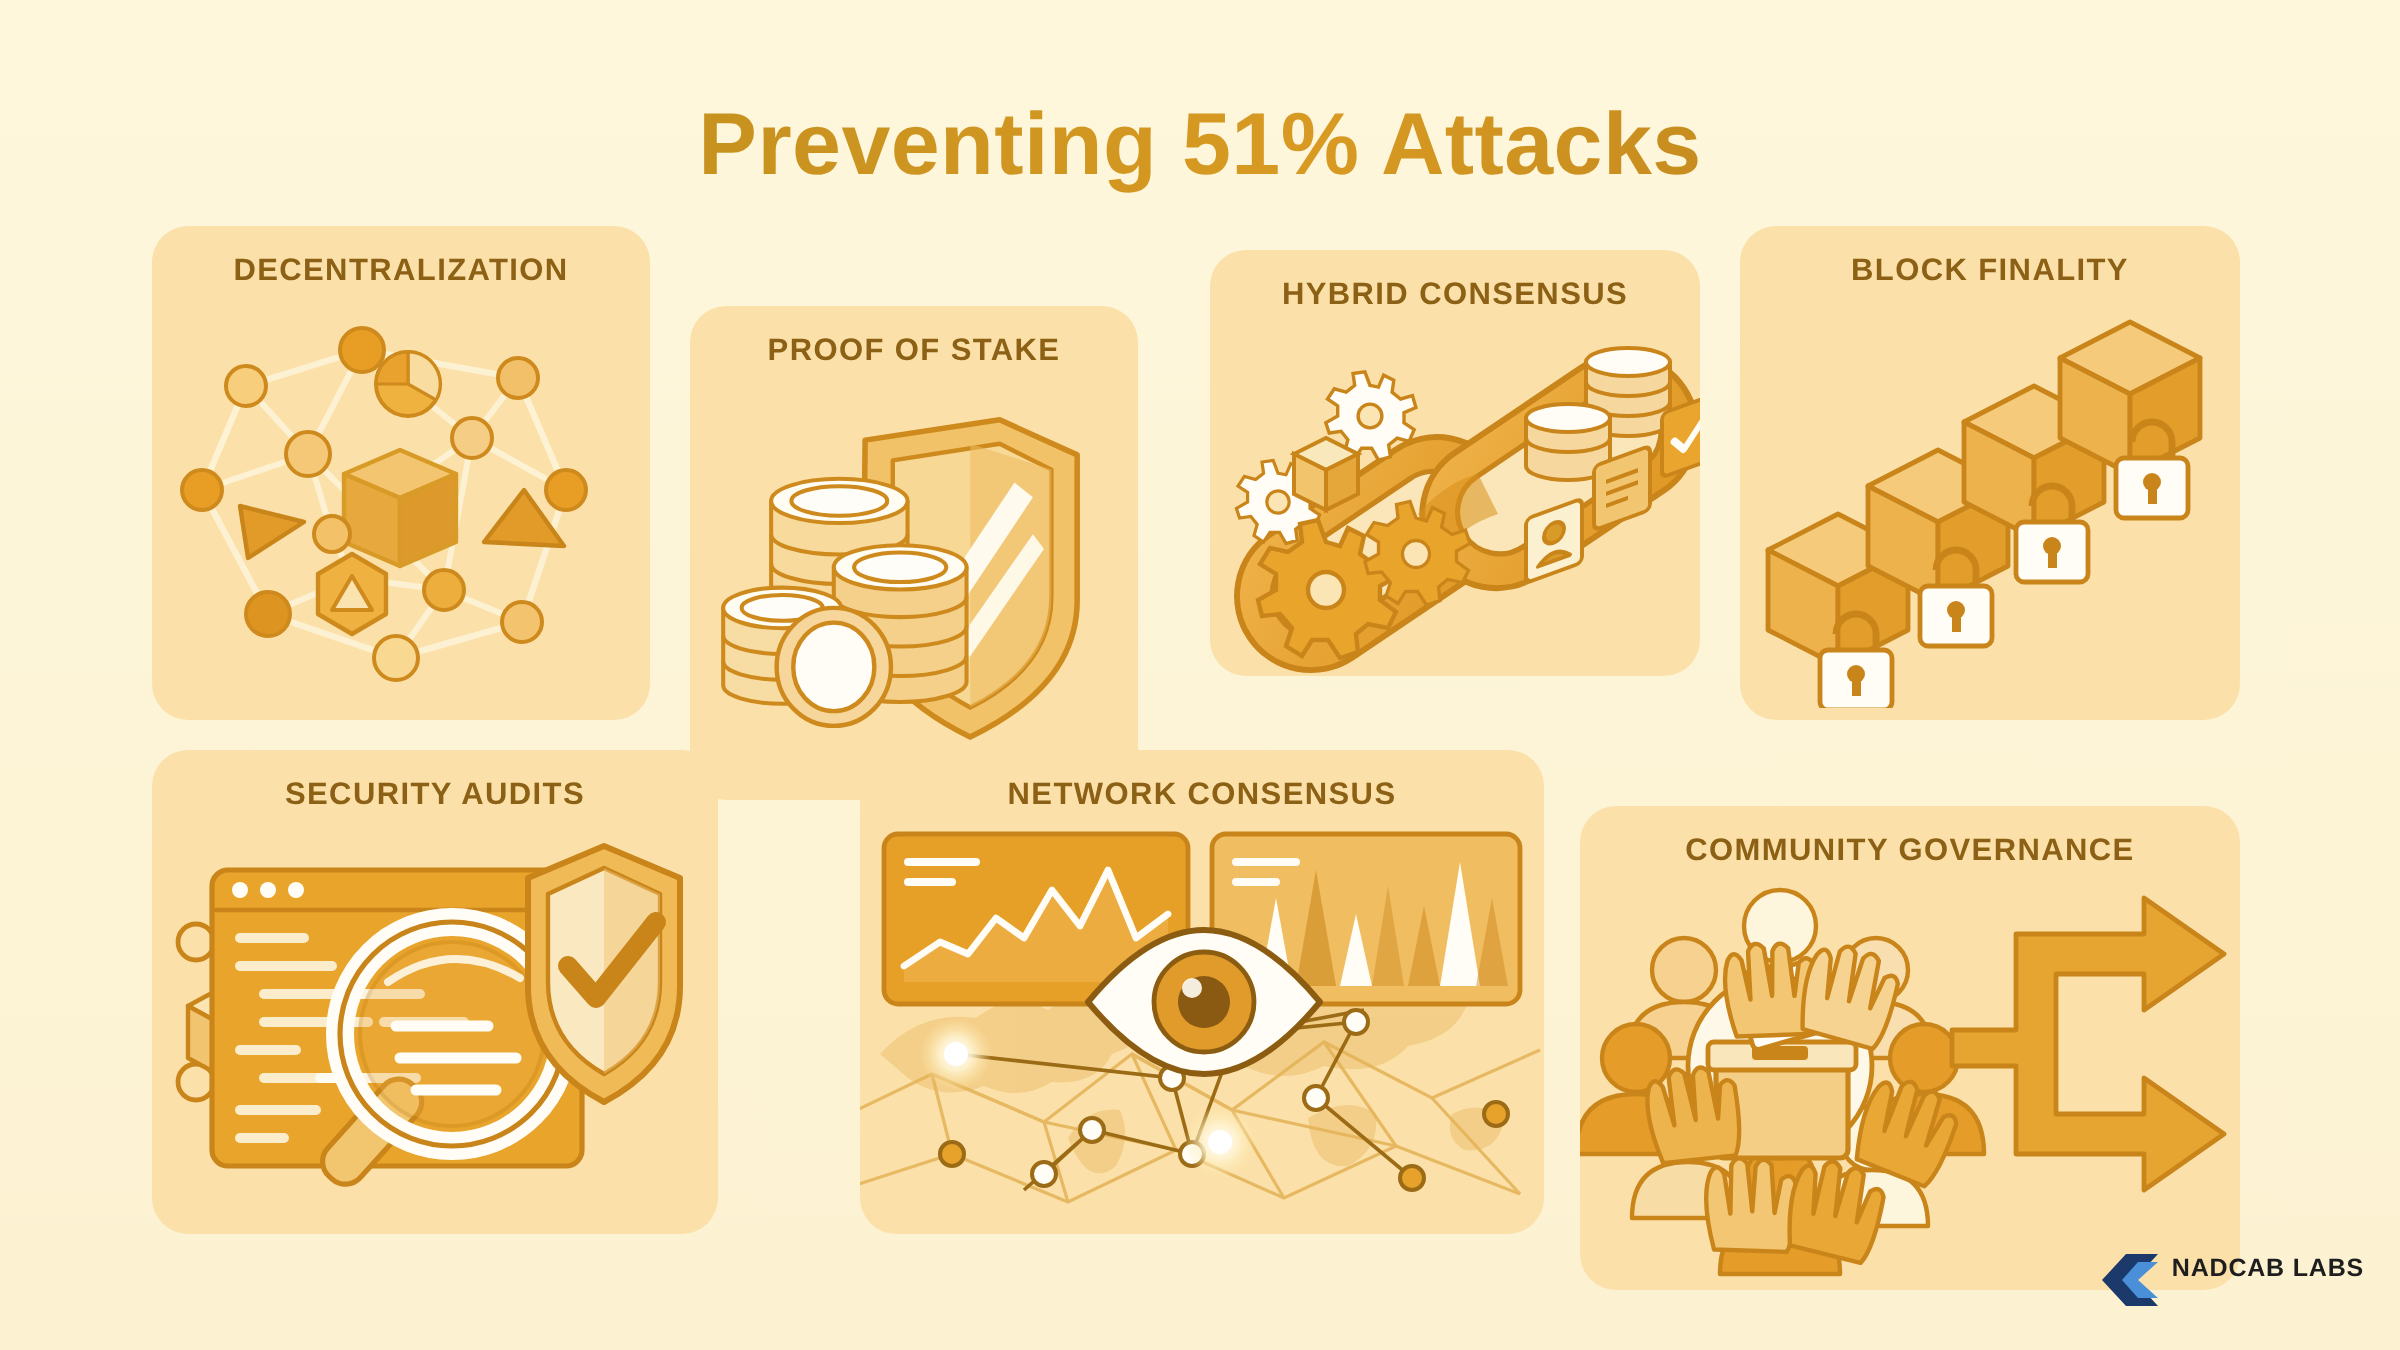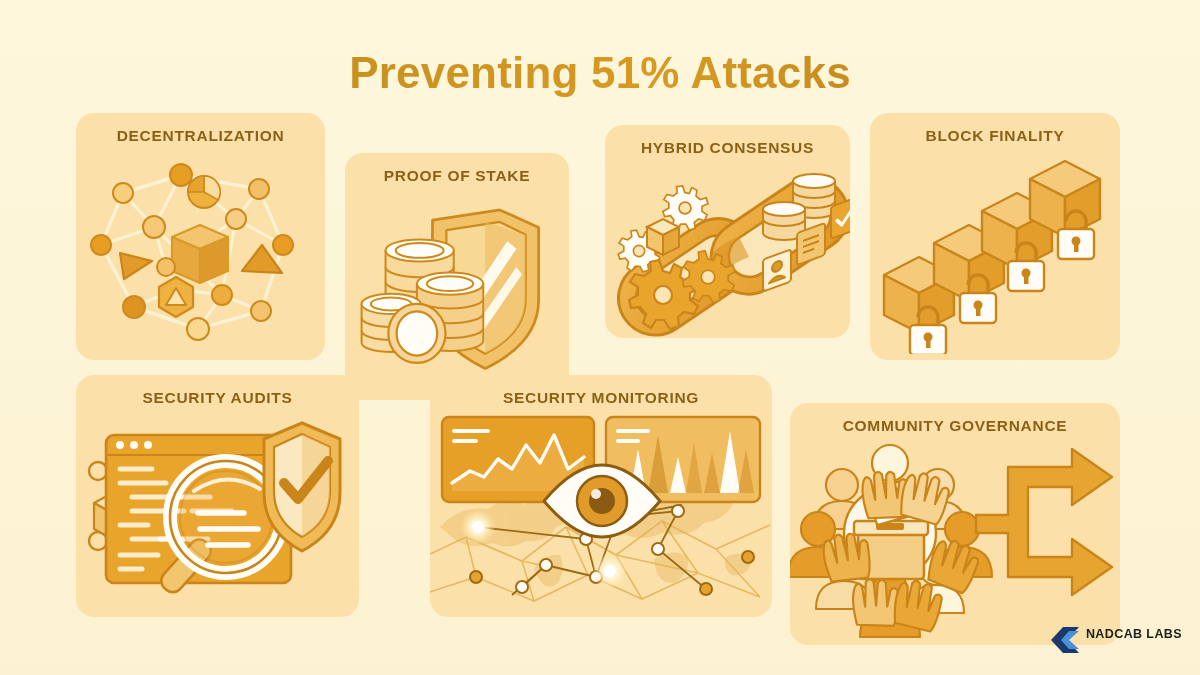--- a/index.html
+++ b/index.html
@@ -419,21 +419,21 @@
             <rect x="-2" y="14" width="36" height="30" rx="4" fill="#FFFDF5" stroke="#C9851A" stroke-width="2.4"></rect>
             <circle cx="16" cy="26" r="4.5" fill="#C9851A"></circle>
             <rect x="14" y="28" width="4.5" height="9" fill="#C9851A"></rect>
           </g>
         </g>
       </svg>
     </div>
   </div>
 
   <div class="card" id="card-network-monitoring">
-    <div class="card-title">SECURITY MONITORING</div>
+    <div class="card-title">NETWORK CONSENSUS</div>
     <div class="art" style="height:202px;">
       <svg viewBox="0 0 342 202" preserveAspectRatio="xMidYMid meet">
         <defs>
           <radialGradient id="glow" cx="50%" cy="50%" r="50%">
             <stop offset="0%" stop-color="#FFFFFF" stop-opacity="1"></stop>
             <stop offset="45%" stop-color="#FFF6D8" stop-opacity="0.85"></stop>
             <stop offset="100%" stop-color="#FFE9A8" stop-opacity="0"></stop>
           </radialGradient>
         </defs>
 

